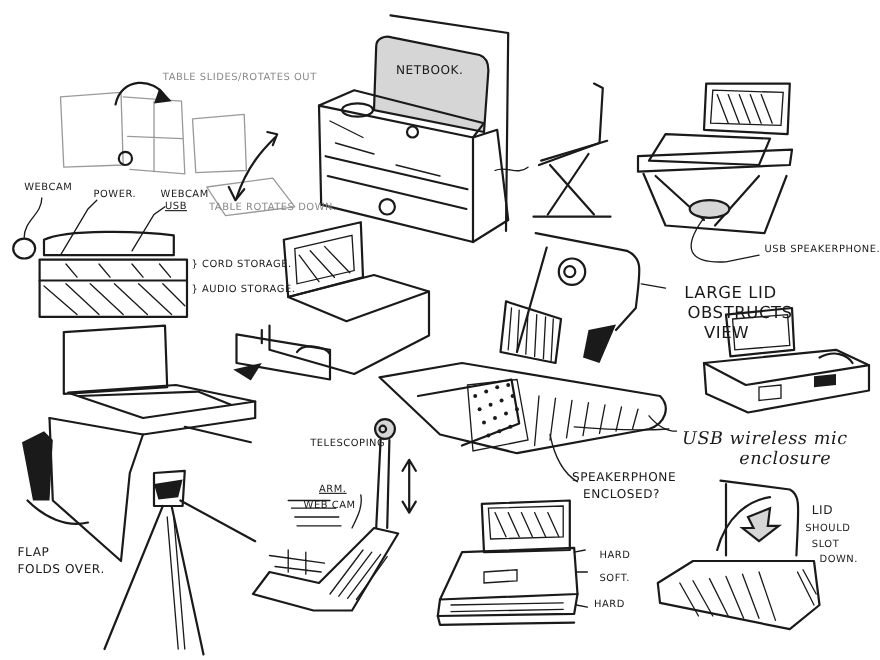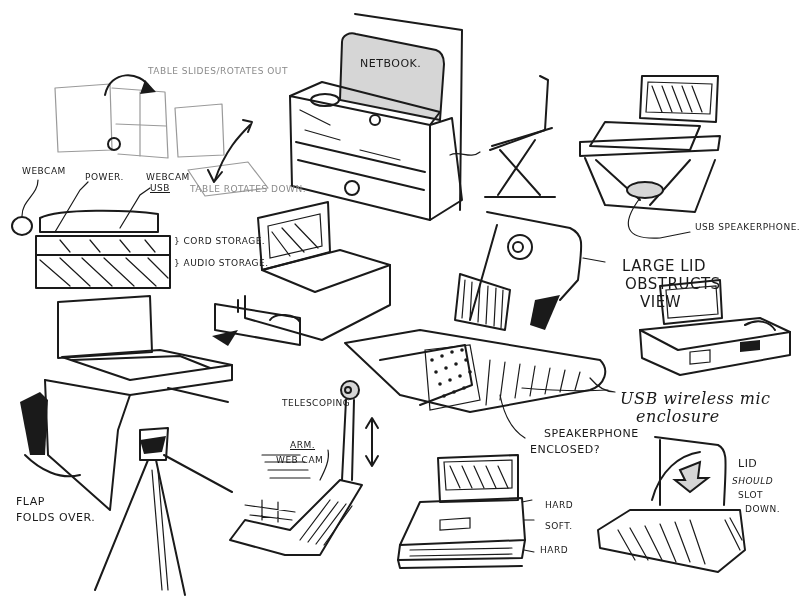--- a/index.html
+++ b/index.html
@@ -203,27 +203,27 @@
 <div class="label sm" style="left:146px; top:172px;">Webcam</div>
 <div class="label sm" style="left:150px; top:183px;text-decoration:underline;">USB</div>
 <div class="label sm" style="left:174px; top:236px;">} Cord storage.</div>
 <div class="label sm" style="left:174px; top:258px;">} Audio storage.</div>
 <div class="label md" style="left:360px; top:58px;">Netbook.</div>
 <div class="label sm" style="left:695px; top:222px;">USB Speakerphone.</div>
 <div class="label lg" style="left:622px; top:258px;">Large lid</div>
 <div class="label lg" style="left:625px; top:276px;">obstructs</div>
 <div class="label lg" style="left:640px; top:294px;">view</div>
 <div class="label script" style="left:620px; top:378px;">USB wireless mic</div>
-<div class="label script" style="left:636px; top:396px;text-align:center;">enclosure</div>
-<div class="label md" style="left:520px; top:428px;margin-left:24px;">Speakerphone</div>
+<div class="label script" style="left:672px; top:396px;text-align:center;">enclosure</div>
+<div class="label md" style="left:520px; top:428px;">Speakerphone</div>
 <div class="label md" style="left:530px; top:444px;">enclosed?</div>
 <div class="label sm" style="left:282px; top:398px;">Telescoping</div>
 <div class="label sm" style="left:276px; top:410px;margin-top:45px;">web cam</div>
 <div class="label sm" style="left:290px; top:440px;text-decoration:underline;">arm.</div>
 <div class="label md" style="left:16px; top:496px;">Flap</div>
 <div class="label md" style="left:16px; top:512px;">folds over.</div>
 <div class="label sm" style="left:545px; top:500px;">Hard</div>
 <div class="label sm" style="left:545px; top:521px;">Soft.</div>
 <div class="label sm" style="left:540px; top:545px;">Hard</div>
 <div class="label md" style="left:738px; top:458px;">Lid</div>
-<div class="label sm" style="left:732px; top:476px;font-style:italic;">should</div>
+<div class="label sm" style="left:732px; top:476px;">should</div>
 <div class="label sm" style="left:738px; top:490px;">slot</div>
 <div class="label sm" style="left:745px; top:504px;">down.</div>
 
 </body></html>

